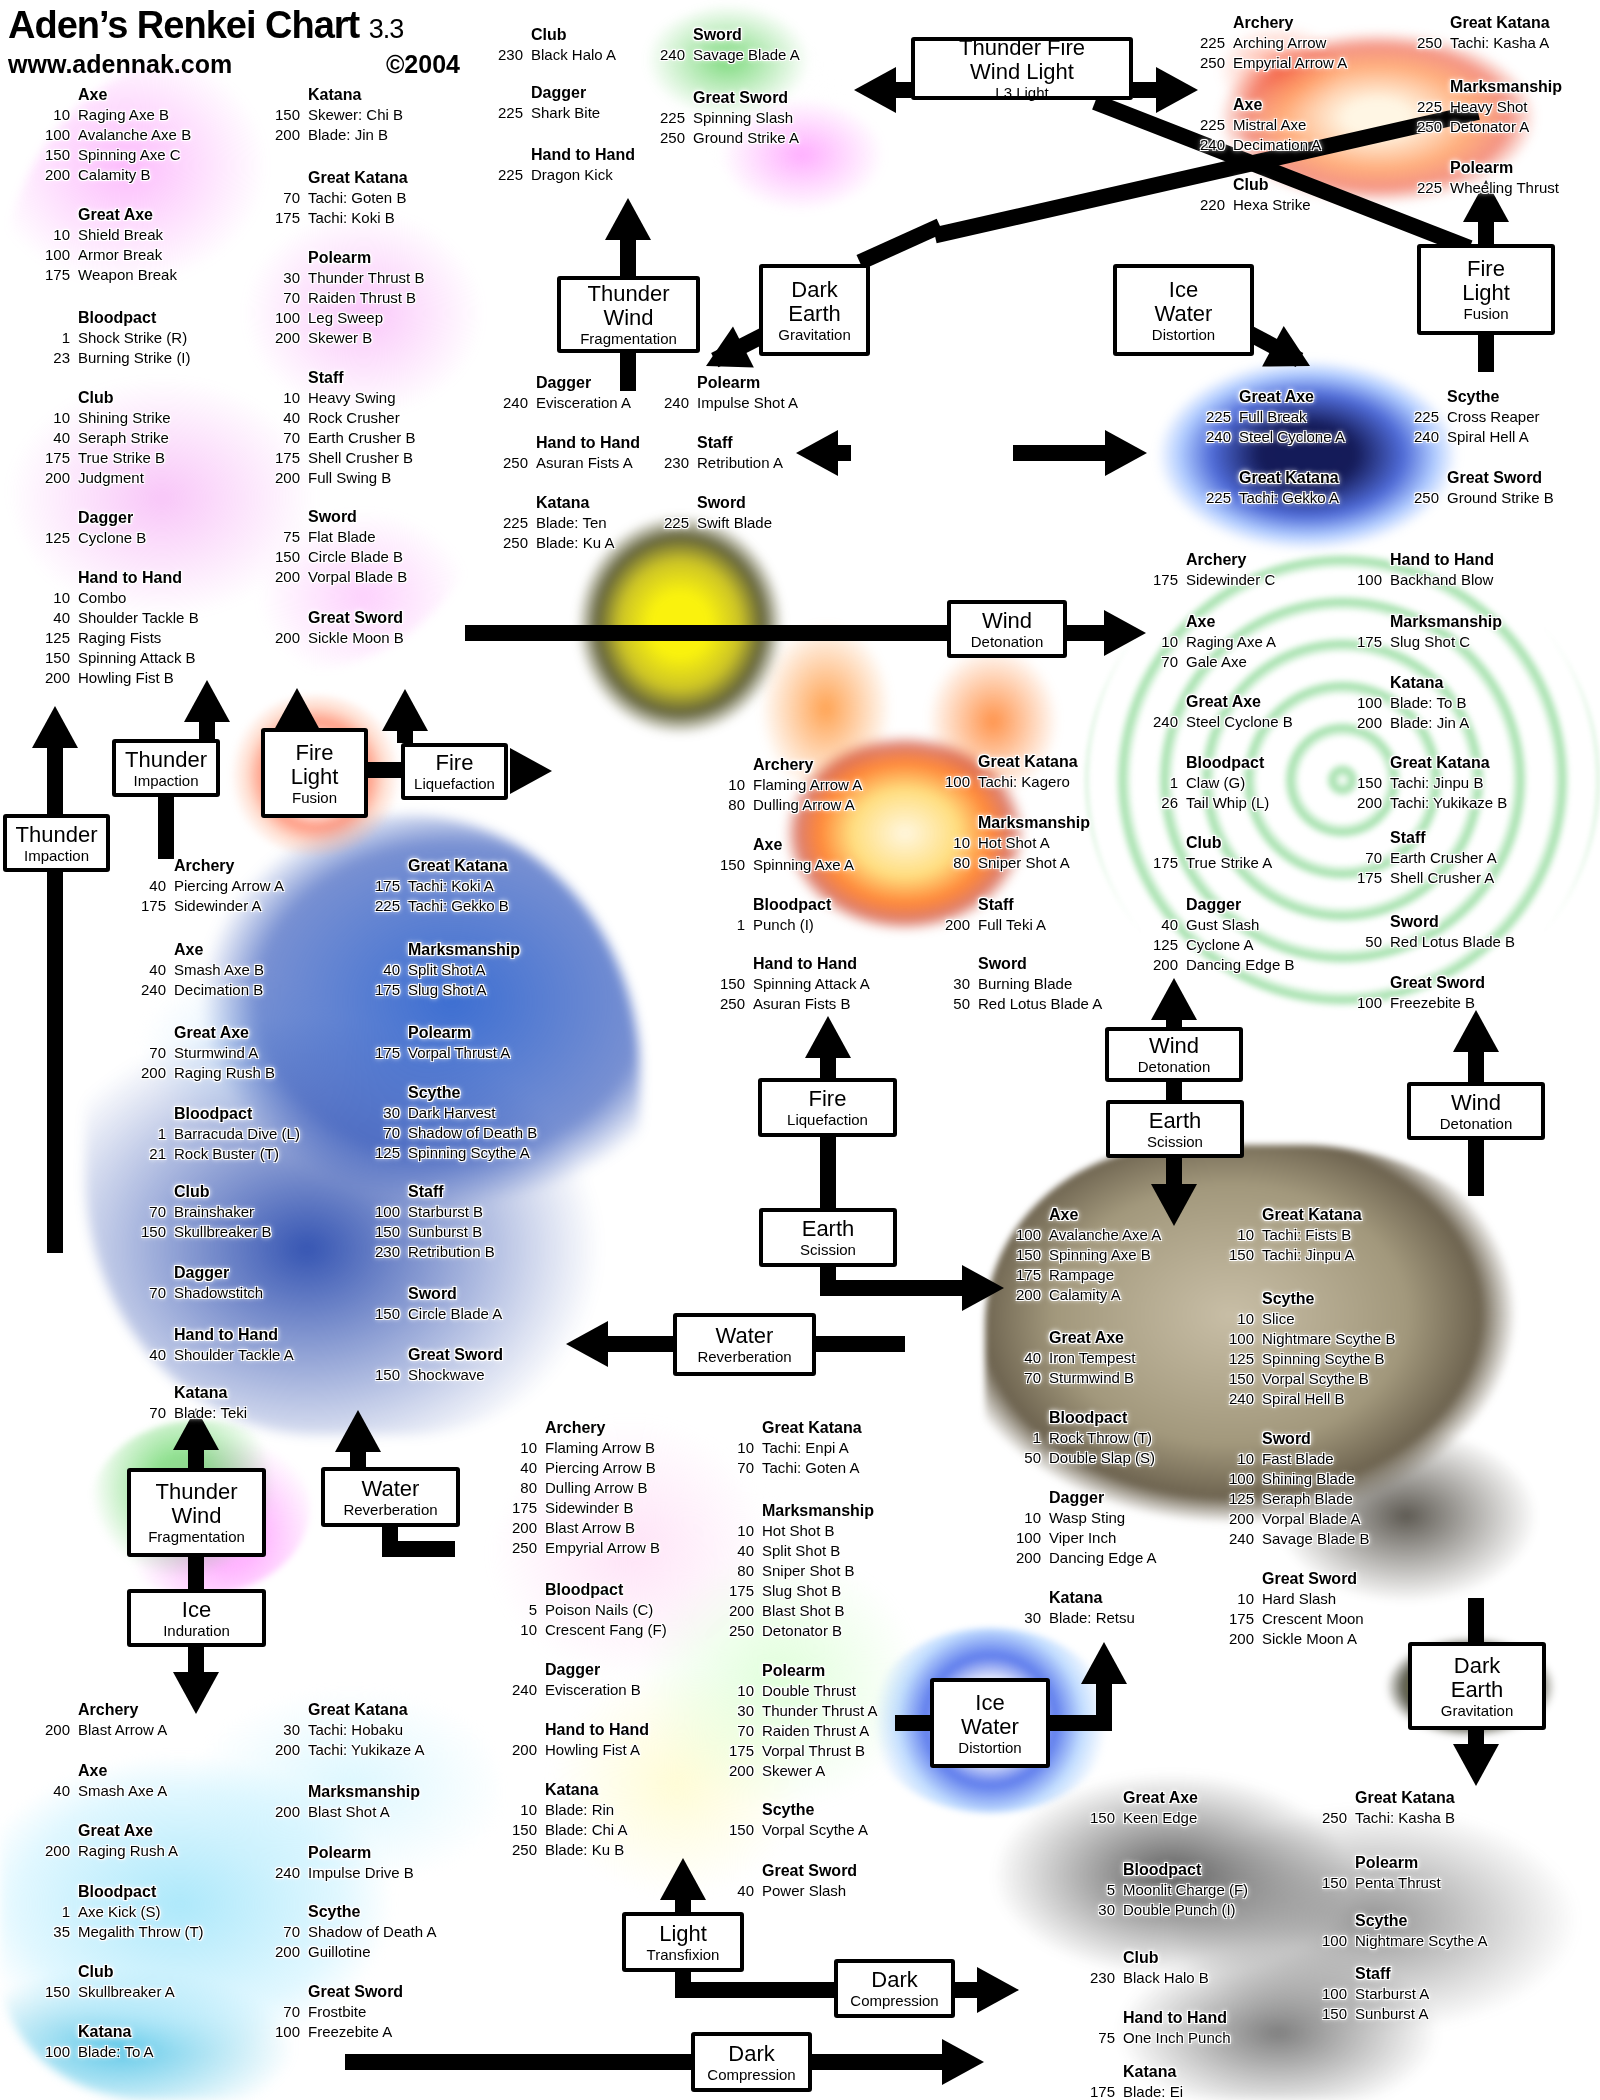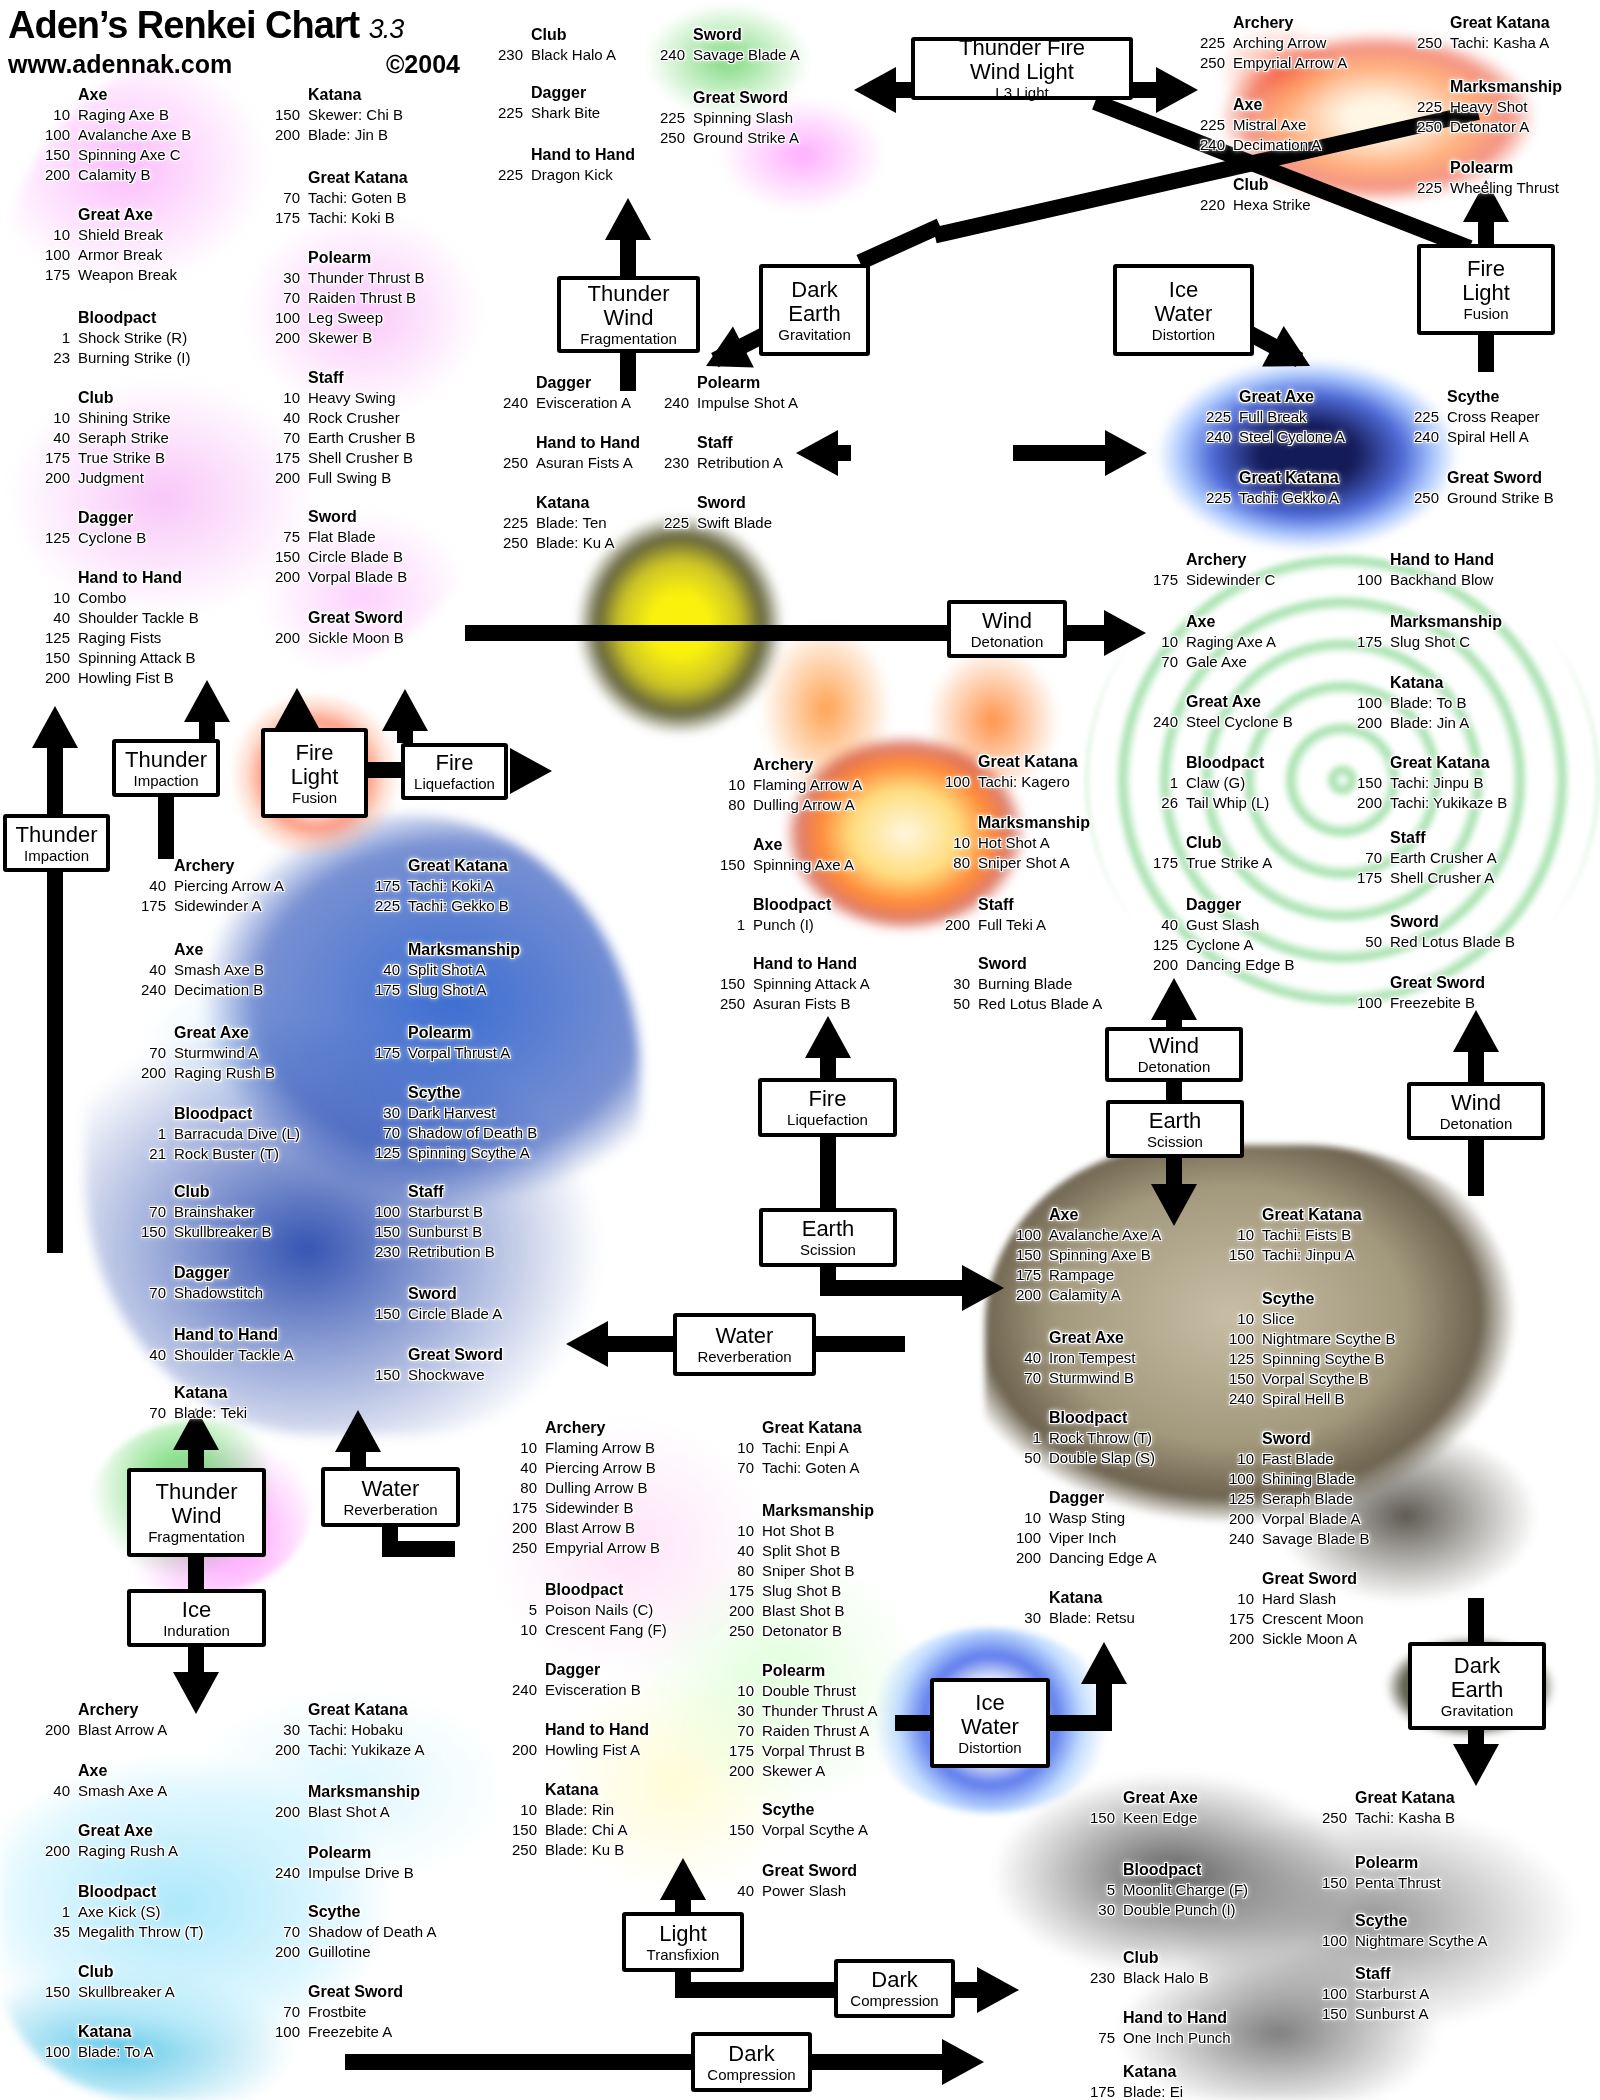--- a/index.html
+++ b/index.html
@@ -14,21 +14,21 @@
   .grp .row{display:flex;}
   .grp .lv{display:inline-block;width:48px;text-align:right;}
   .grp .nm{margin-left:8px;}
   .cbox{position:absolute;z-index:4;background:#fff;border:4px solid #000;border-radius:3px;
         box-sizing:border-box;display:flex;flex-direction:column;justify-content:center;
         text-align:center;}
   .cbox .bl{font-size:22px;line-height:24px;}
   .cbox .sb{font-size:15px;line-height:17px;}
   #title{position:absolute;left:8px;top:4px;z-index:5;width:452px;}
   #title .t1{font-weight:bold;font-size:38px;line-height:42px;letter-spacing:-1px;}
-  #title .t1 .ver{font-weight:normal;font-size:27px;font-style:italic;}
+  #title .t1 .ver{font-weight:normal;font-size:27px;}
   #title .t2{display:flex;justify-content:space-between;font-weight:bold;font-size:25px;line-height:28px;}
 </style>
 </head>
 <body>
 
 <div id="canvas">
   <div id="title">
     <div class="t1"><span>Aden’s Renkei Chart</span> <span class="ver">3.3</span></div>
     <div class="t2">
       <span>www.adennak.com</span>

